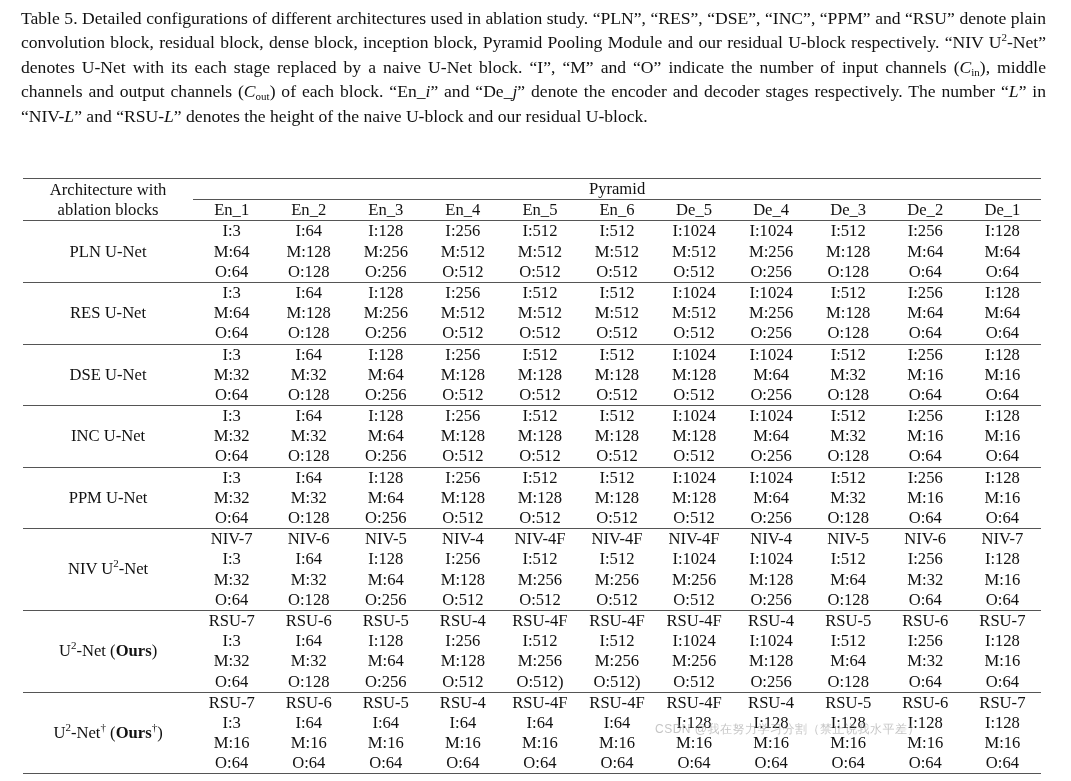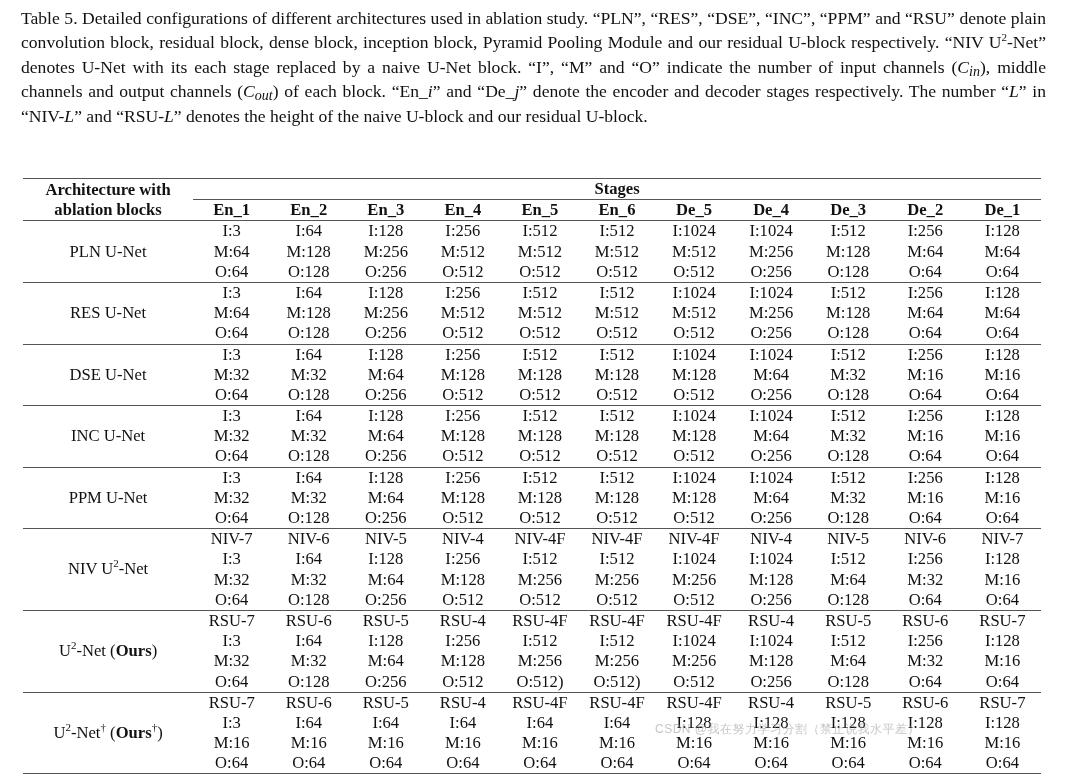--- a/index.html
+++ b/index.html
@@ -7,29 +7,29 @@
     width: 1071px; height: 781px; overflow: hidden; position: relative;
     font-family: "Liberation Serif", "DejaVu Serif", serif;
     color: #111;
   }
   .caption {
     position: absolute; left: 21px; top: 6px; width: 1025px;
     font-size: 17.6px; line-height: 24.4px; text-align: justify;
     text-align-last: left;
   }
   .caption .math { font-style: italic; }
-  .caption sub { font-size: 14px; font-style: italic; vertical-align: -3px; line-height: 0; }
+  .caption sub { font-size: 11px; vertical-align: -3px; line-height: 0; }
   .caption sup { font-size: 11px; vertical-align: 7px; line-height: 0; }
 
   table.cfg {
     position: absolute; left: 23px; top: 178px; width: 1018px;
     border-collapse: collapse; font-size: 16.6px; line-height: 20.2px;
   }
   table.cfg th, table.cfg td { padding: 0; text-align: center; white-space: nowrap; }
-  table.cfg thead th { font-weight: bold; }
+  table.cfg thead th { font-weight: normal; }
   .rule-top { border-top: 1.3px solid #555; }
   .rule-mid { border-top: 1.3px solid #555; }
   .rule-bot { border-bottom: 1.3px solid #555; }
   .arch-col { width: 170px; }
   .stage-col { width: 77px; }
   td.arch { vertical-align: middle; }
   td.cell { vertical-align: top; padding-top: 0; }
   .cell-line { display: block; height: 20.2px; }
   .bold { font-weight: bold; font-family: Liberation Serif, serif; }
   .sup { font-size: 11px; vertical-align: 7px; line-height: 0; }
@@ -63,21 +63,21 @@
     <col class="stage-col">
       <col class="stage-col">
       <col class="stage-col">
   </colgroup>
   <thead>
     <tr class="rule-top">
       <th rowspan="2" style="line-height:20px;">
         <span style="display:block">Architecture with</span>
         <span style="display:block">ablation blocks</span>
       </th>
-      <th colspan="11"><span>Stages</span></th>
+      <th colspan="11"><span>Pyramid</span></th>
     </tr>
     <tr id="col-header-row">
         <th class="sub-rule">En_1</th>
         <th class="sub-rule">En_2</th>
         <th class="sub-rule">En_3</th>
         <th class="sub-rule">En_4</th>
         <th class="sub-rule">En_5</th>
         <th class="sub-rule">En_6</th>
         <th class="sub-rule">De_5</th>
         <th class="sub-rule">De_4</th>

